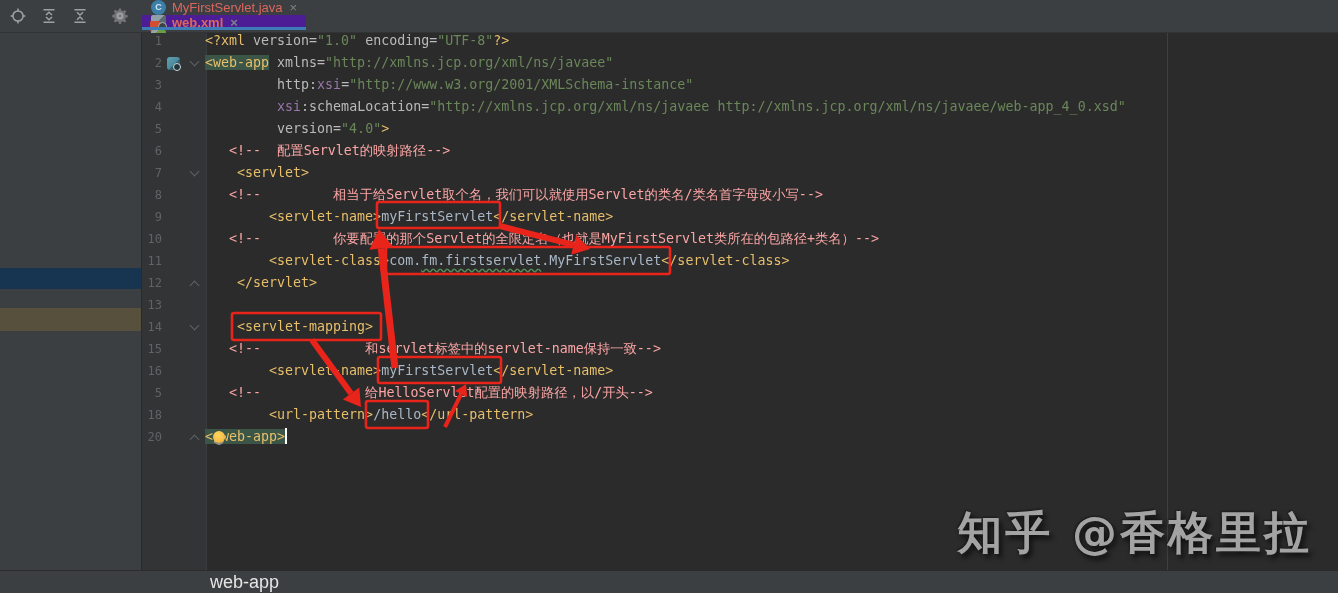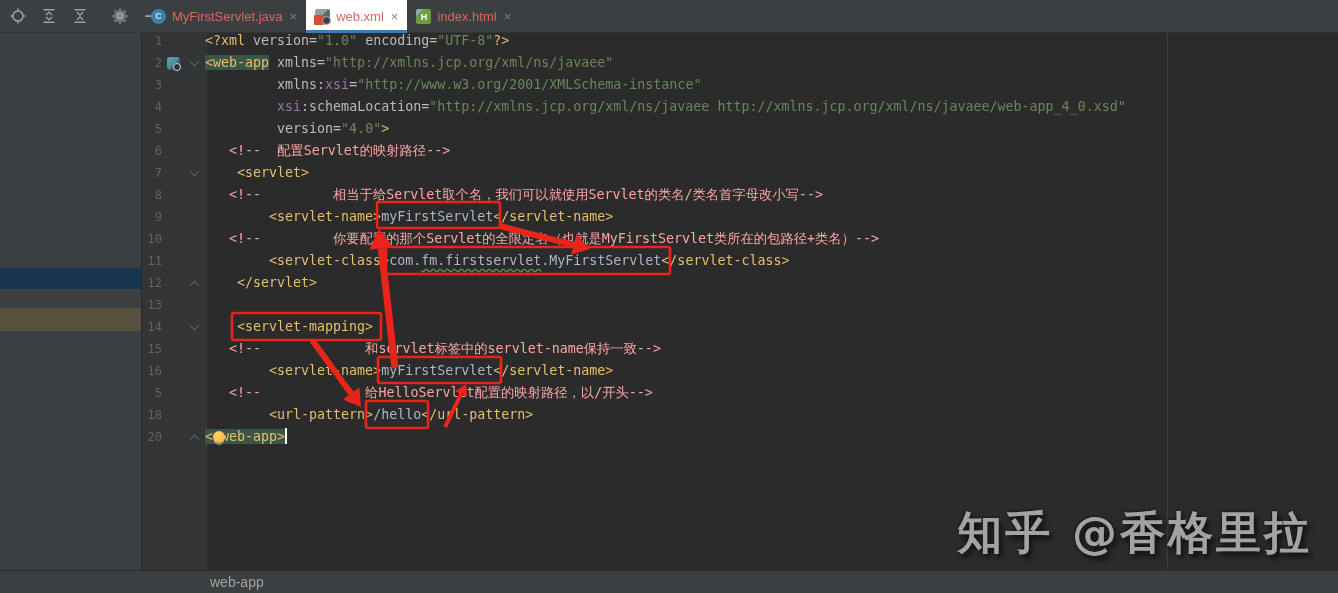--- a/index.html
+++ b/index.html
@@ -7,24 +7,24 @@
   .app { position:relative; width:1338px; height:593px; overflow:hidden;
          background:#2b2b2b; font-family:"Liberation Sans",sans-serif; }
 
   
   .topbar { position:absolute; top:0; left:0; right:0; height:33px;
             background:#3c3f41; border-bottom:1px solid #313335; display:flex; }
   .tool-icons { width:142px; flex:none; display:flex; align-items:center;
                 gap:13px; padding-left:9px; }
   .tool-icons svg { display:block; }
   .tsep { width:1px; height:17px; background:#55585a; margin:0 -2px; }
-  .tabs { display:flex; height:33px; }
+  .tabs { display:flex; height:33px;flex-direction:column; }
   .tab { display:flex; align-items:center; gap:6px; padding:0 9px;
          font-size:13px; color:#da675d; position:relative; cursor:default; }
-  .tab.active { background:#ffffff; }
+  .tab.active { background:#4c1d95;font-weight:bold; }
   .tab.active::after { content:""; position:absolute; left:0; right:0; bottom:0;
                        height:3px; background:#3e7cb8; }
   .tab .close { color:#7f8486; font-size:13px; line-height:13px; margin-left:1px; }
   .tab .close::before { content:"\00d7"; }
 
   .ic-java { width:15px; height:15px; flex:none; border-radius:50%;
              background:#3c7fa8; color:#cfe8f5; font:bold 9px/15px "Liberation Sans",sans-serif;
              text-align:center; }
   .ic-java::before { content:"C"; }
   .ic-xml { width:15px; height:15px; flex:none; position:relative;
@@ -85,21 +85,21 @@
   .tk-cmt { color:#fca5a5;margin-left:24px; }
   .tk-txt { color:#a9b7c6; }
   .tk-hl { background:#3b5546; }
   .tk-sq { text-decoration:underline; text-decoration-style:wavy;
            text-decoration-color:#549159; text-underline-offset:3px; }
 
   
   .statusbar { position:absolute; left:0; right:0; bottom:0; height:23px;
                background:#3c3f41; border-top:1px solid #2b2b2b;
                display:flex; align-items:center; }
-  .breadcrumb { margin-left:210px; font-size:14px; color:#a3a3a3; }
+  .breadcrumb { margin-left:210px; font-size:18px; color:#e5e5e5; }
 
   
   .watermark { position:absolute; right:26px; top:503px; font-size:45px; font-weight:700;
                color:#a3a3a3; letter-spacing:3px;
                font-family:"DejaVu Sans","Liberation Sans",sans-serif;
                text-shadow:3px 4px 5px rgba(0,0,0,0.65), -1px -1px 2px rgba(0,0,0,0.4); }
 
   
   #overlay { position:absolute; left:0; top:0; pointer-events:none; }
 </style>
@@ -164,21 +164,21 @@
     <div class="row-blue" style="background: rgb(23, 52, 80);"></div>
     <div class="row-tan" style="background: rgb(86, 80, 60);"></div>
   </div>
 
   <div class="editor">
     <div class="gutter-bg"></div>
     <div class="margin-guide"></div>
     <div id="code-lines">
         <div class="line"><span class="ln">1</span><span class="gicon"></span><span class="gfold"></span><span class="code"><span class="tk-tag">&lt;?xml </span><span class="tk-attr">version=</span><span class="tk-str">"1.0"</span><span class="tk-attr"> encoding=</span><span class="tk-str">"UTF-8"</span><span class="tk-tag">?&gt;</span></span></div>
         <div class="line"><span class="ln">2</span><span class="gicon"><span class="desc-icon"></span></span><span class="gfold"><span class="fold-down"></span></span><span class="code"><span class="tk-tag tk-hl">&lt;web-app</span><span class="tk-attr"> xmlns=</span><span class="tk-str">"http://xmlns.jcp.org/xml/ns/javaee"</span></span></div>
-        <div class="line"><span class="ln">3</span><span class="gicon"></span><span class="gfold"></span><span class="code"><span class="tk-txt">         </span><span class="tk-attr">xmlns:</span><span class="tk-ns">xsi</span><span class="tk-attr">=</span><span class="tk-str">"http://www.w3.org/2001/XMLSchema-instance"</span></span></div>
+        <div class="line"><span class="ln">3</span><span class="gicon"></span><span class="gfold"></span><span class="code"><span class="tk-txt">         </span><span class="tk-attr">http:</span><span class="tk-ns">xsi</span><span class="tk-attr">=</span><span class="tk-str">"http://www.w3.org/2001/XMLSchema-instance"</span></span></div>
         <div class="line"><span class="ln">4</span><span class="gicon"></span><span class="gfold"></span><span class="code"><span class="tk-txt">         </span><span class="tk-ns">xsi</span><span class="tk-attr">:schemaLocation=</span><span class="tk-str">"http://xmlns.jcp.org/xml/ns/javaee http://xmlns.jcp.org/xml/ns/javaee/web-app_4_0.xsd"</span></span></div>
         <div class="line"><span class="ln">5</span><span class="gicon"></span><span class="gfold"></span><span class="code"><span class="tk-txt">         </span><span class="tk-attr">version=</span><span class="tk-str">"4.0"</span><span class="tk-tag">&gt;</span></span></div>
         <div class="line"><span class="ln">6</span><span class="gicon"></span><span class="gfold"></span><span class="code"><span class="tk-cmt">&lt;!--  配置Servlet的映射路径--&gt;</span></span></div>
         <div class="line"><span class="ln">7</span><span class="gicon"></span><span class="gfold"><span class="fold-down"></span></span><span class="code"><span class="tk-txt">    </span><span class="tk-tag">&lt;servlet&gt;</span></span></div>
         <div class="line"><span class="ln">8</span><span class="gicon"></span><span class="gfold"></span><span class="code"><span class="tk-cmt">&lt;!--         相当于给Servlet取个名，我们可以就使用Servlet的类名/类名首字母改小写--&gt;</span></span></div>
         <div class="line"><span class="ln">9</span><span class="gicon"></span><span class="gfold"></span><span class="code"><span class="tk-txt">        </span><span class="tk-tag">&lt;servlet-name&gt;</span><span class="tk-txt">myFirstServlet</span><span class="tk-tag">&lt;/servlet-name&gt;</span></span></div>
         <div class="line"><span class="ln">10</span><span class="gicon"></span><span class="gfold"></span><span class="code"><span class="tk-cmt">&lt;!--         你要配置的那个Servlet的全限定名（也就是MyFirstServlet类所在的包路径+类名）--&gt;</span></span></div>
         <div class="line"><span class="ln">11</span><span class="gicon"></span><span class="gfold"></span><span class="code"><span class="tk-txt">        </span><span class="tk-tag">&lt;servlet-class&gt;</span><span class="tk-txt">com.</span><span class="tk-txt tk-sq">fm.firstservlet</span><span class="tk-txt">.MyFirstServlet</span><span class="tk-tag">&lt;/servlet-class&gt;</span></span></div>
         <div class="line"><span class="ln">12</span><span class="gicon"></span><span class="gfold"><span class="fold-end"></span></span><span class="code"><span class="tk-txt">    </span><span class="tk-tag">&lt;/servlet&gt;</span></span></div>
         <div class="line"><span class="ln">13</span><span class="gicon"></span><span class="gfold"></span><span class="code"></span></div>

